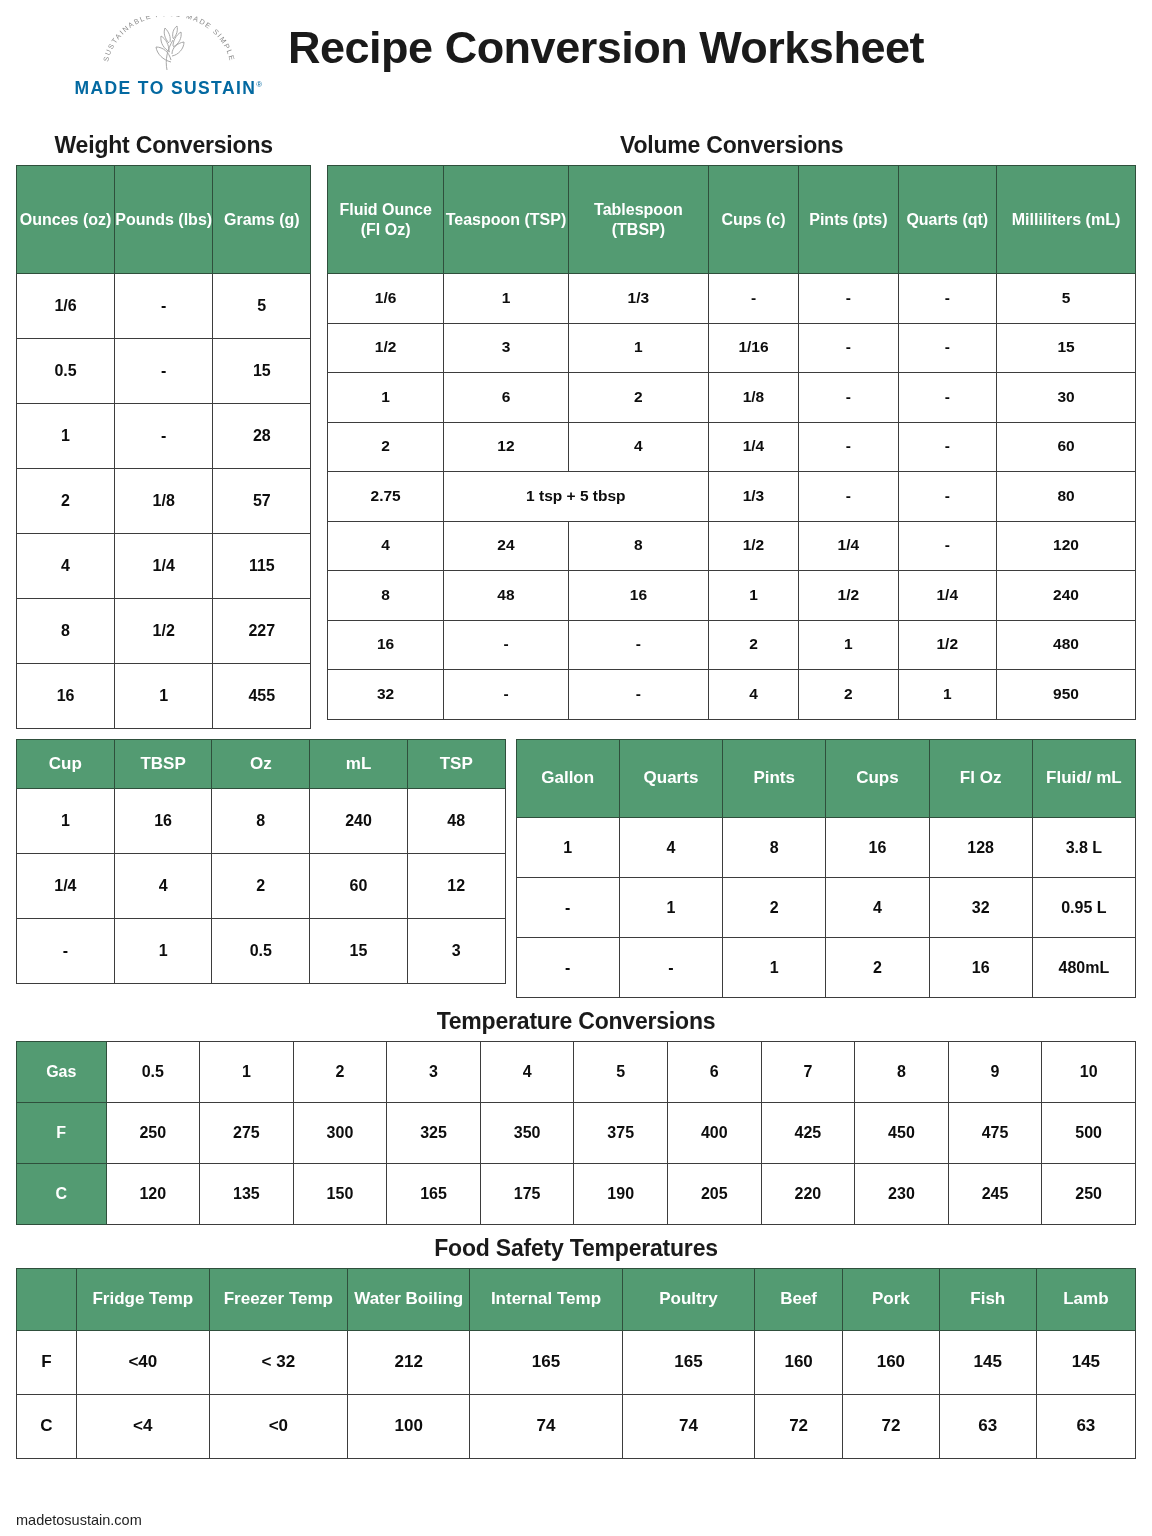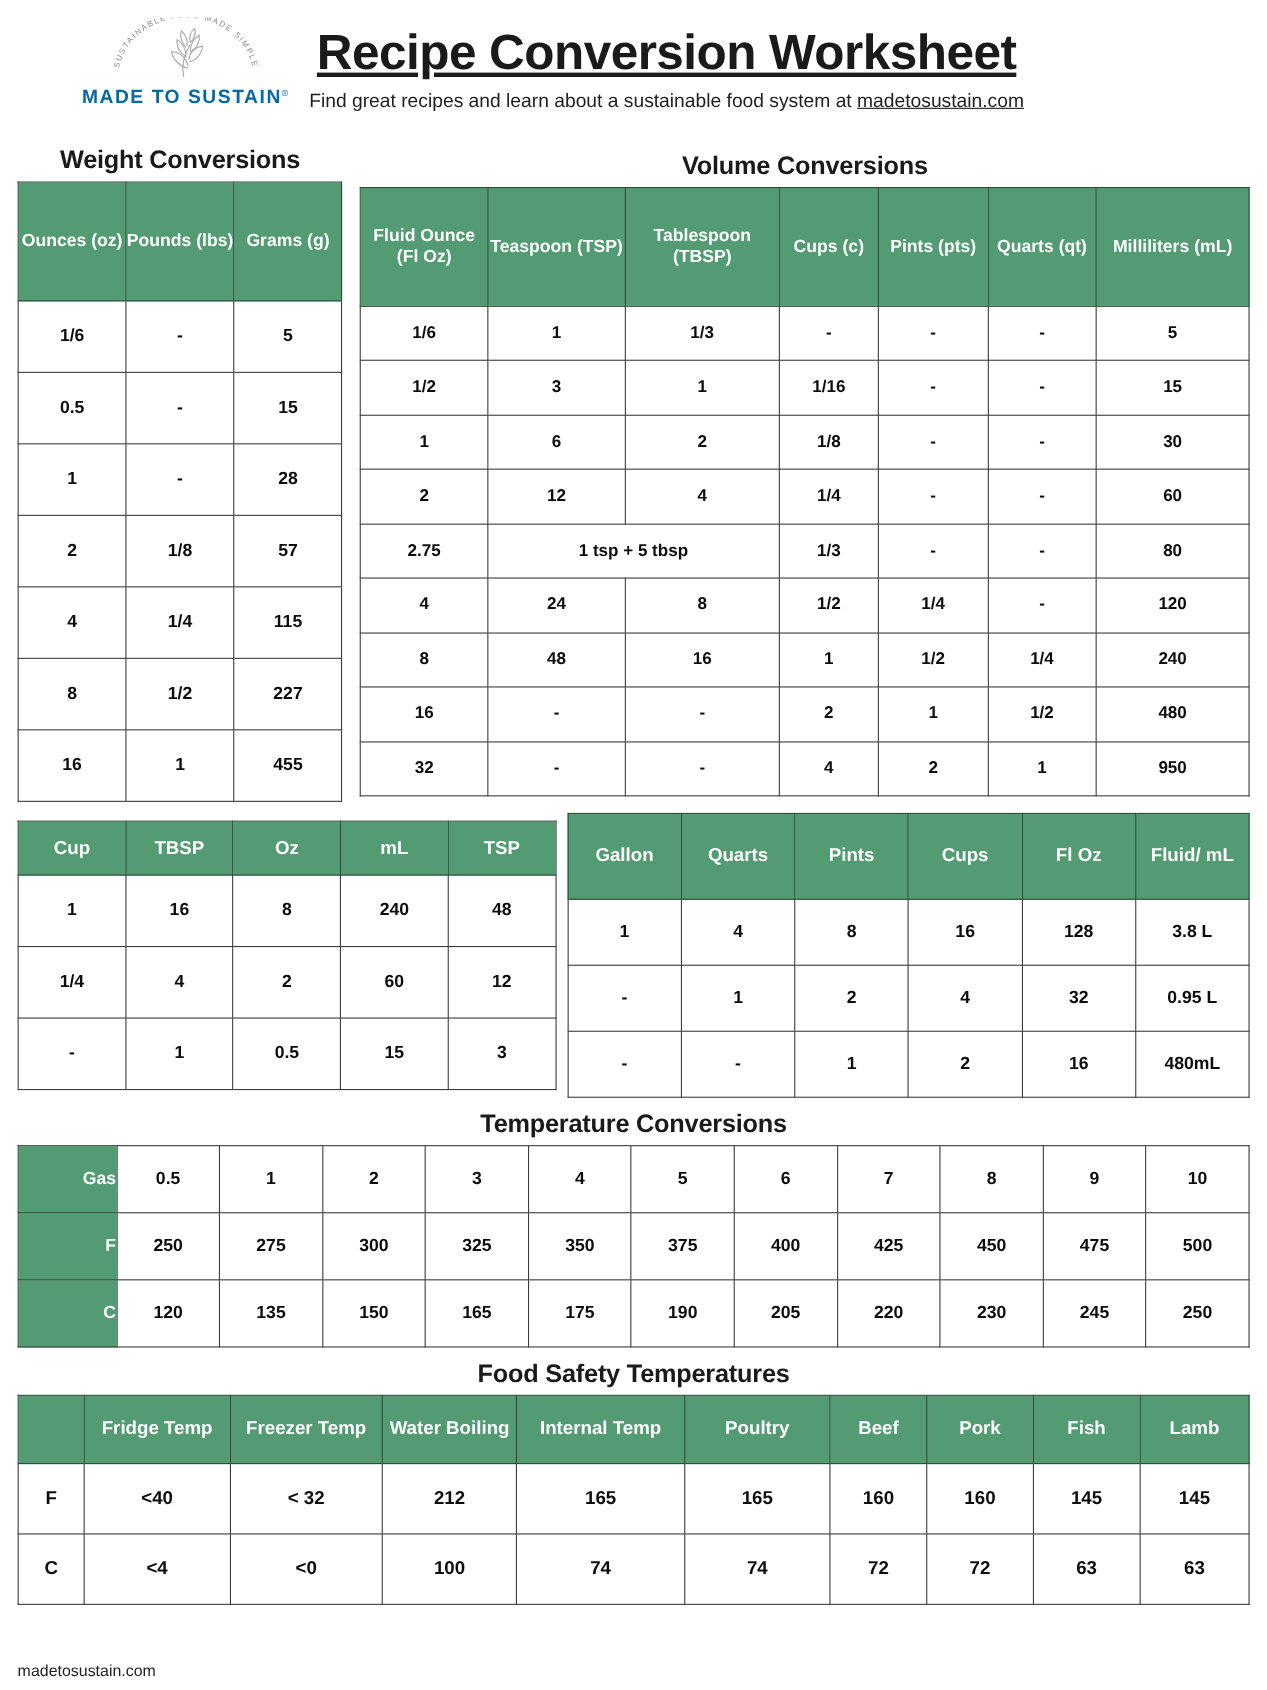--- a/index.html
+++ b/index.html
@@ -50,41 +50,40 @@
   .title-block {
     padding-top: 24px;
     text-align: center;
     padding-left: 60px;
   }
   .main-title {
     font-size: 45px;
     font-weight: 700;
     letter-spacing: -0.5px;
     line-height: 1.05;
-    text-decoration: underline;
   }
   .subtitle {
     font-size: 17.5px;
     margin-top: 10px;
     color: #1f1f1f;
   }
   .subtitle a, .subtitle .lnk {
     color: #1f1f1f;
     text-decoration: underline;
   }
 
   
   .sec-title {
     font-size: 23px;
     font-weight: 700;
     text-align: center;
     margin: 4px 0 6px 0;
     letter-spacing: -0.2px;
   }
-  .row-flex { display: flex; gap: 0; align-items: center; }
+  .row-flex { display: flex; gap: 0; align-items: flex-start; }
 
   
   table {
     border-collapse: collapse;
     table-layout: fixed;
     width: 100%;
     background: #fff;
   }
   th, td {
     border: 1.6px solid #3d3d3d;
@@ -122,21 +121,21 @@
   .tbl-cup thead th { height: 49px; font-size: 17px; }
   .tbl-cup td { height: 65px; font-size: 16px; }
 
   
   .gal-wrap { width: 626px; margin-left: 10px; }
   .tbl-gal thead th { height: 78px; font-size: 17px; }
   .tbl-gal td { height: 60px; font-size: 16px; }
 
   
   .tbl-temp td, .tbl-temp th { height: 61px; font-size: 16px; }
-  .tbl-temp .lbl { background:#539B72; color:#fff; border-color:#2f4f3c; font-size: 16px; text-align: right; }
+  .tbl-temp .lbl { background:#539B72; color:#fff; border-color:#2f4f3c; font-size: 16px; }
 
   
   .tbl-food thead th { height: 62px; font-size: 17px; }
   .tbl-food td { height: 64px; font-size: 17px; }
 
   
   .footer {
     position: absolute;
     left: 16px;
     right: 16px;
@@ -173,21 +172,20 @@
             <path d="M 0,-9 C -4,-13 -6,-19 -4,-24 C 0,-20 2,-15 1,-10"></path>
             <path d="M 4,-13 C 8,-17 9,-22 8,-26 C 4,-23 3,-18 4,-14"></path>
           </g>
         </svg>
       </div>
       <div class="logo-wordmark"><span>MADE TO SUSTAIN</span><span class="logo-reg">®</span></div>
     </div>
 
     <div class="title-block">
       <h1 class="main-title">Recipe Conversion Worksheet</h1>
-      <div class="subtitle"><span>Find great recipes and learn about a sustainable food system at </span><span class="lnk">madetosustain.com</span></div>
     </div>
   </div>
 
   <div class="row-flex">
 
     <div class="weight-wrap">
       <div class="sec-title">Weight Conversions</div>
       <table class="tbl-weight">
         <thead>
           <tr>

